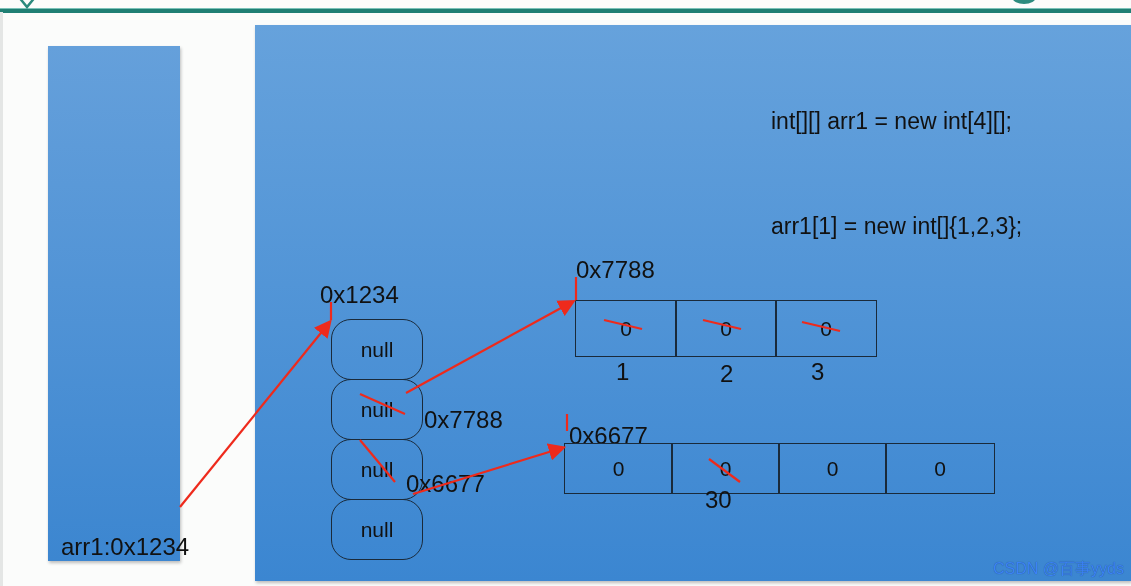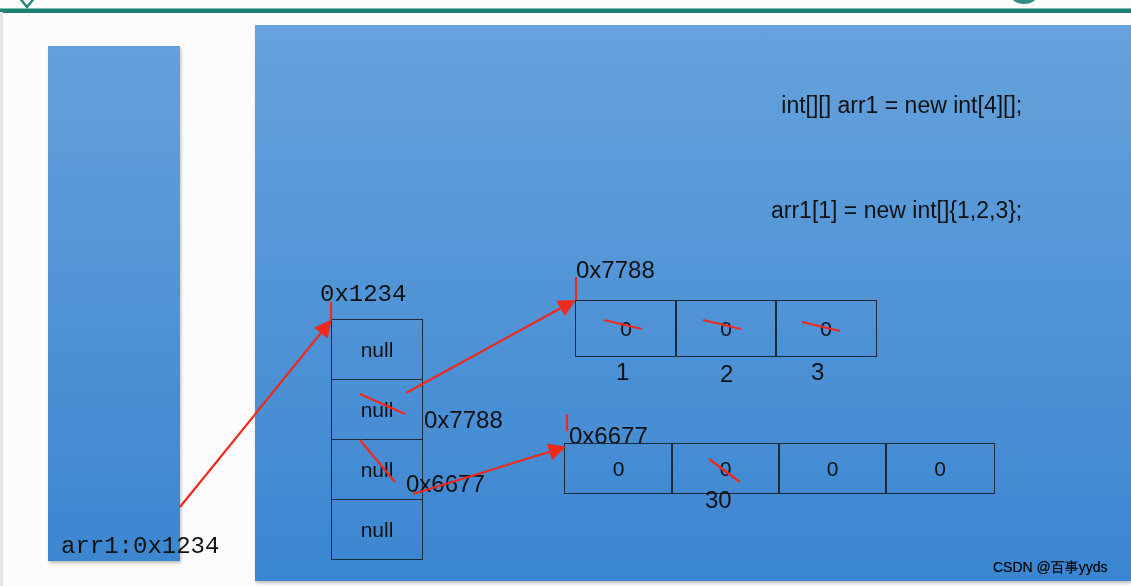--- a/index.html
+++ b/index.html
@@ -28,61 +28,61 @@
     position: absolute; left: 48px; top: 46px; width: 132px; height: 515px;
     background: linear-gradient(#65a0db, #3c86d0);
     box-shadow: 1px 2px 3px rgba(0,0,0,0.25);
   }
   .heap-panel {
     position: absolute; left: 255px; top: 25px; width: 876px; height: 556px;
     background: linear-gradient(#66a2dc, #3b86d1);
     box-shadow: 1px 2px 3px rgba(0,0,0,0.25);
   }
   .code {
-    position: absolute; left: 771px; top: 18px;
-    font-size: 23px; line-height: 35px; color: #111; white-space: pre; text-align: right;
+    position: absolute; left: 771px; top: 34px;
+    font-size: 23px; line-height: 35px; color: #111; white-space: pre;
   }
   .code div { height: 35px; }
   .label {
     position: absolute; font-size: 24px; color: #111; white-space: nowrap; margin-top: 16px;
   }
   .cell {
     position: absolute; border: 1.5px solid #1a2a3a; box-sizing: border-box;
     display: flex; align-items: center; justify-content: center;
     font-size: 21px; color: #111;
   }
-  .col-cell { width: 92px; height: 61px; font-size: 21px; }
+  .col-cell { width: 92px; height: 61px; font-size: 21px; border-radius: 20px; }
   .idx { position: absolute; font-size: 24px; color: #111; }
   .watermark {
-    position: absolute; left: 993px; top: 559px; font-size: 14px;
-    color: #000000; text-shadow: 0 0 1px rgba(0,0,0,0.4);
+    position: absolute; left: 993px; top: 559px; font-size: 16px;
+    color: #3b82f6; text-shadow: 0 0 1px rgba(0,0,0,0.4);
   }
   svg.overlay { position: absolute; left: 0; top: 0; pointer-events: none; }
 </style>
 </head>
 <body>
 
 <div class="topbar"></div>
 <svg class="top-glyph" viewBox="0 0 22 18">
   <polyline points="2,2 11,13 20,2" fill="none" stroke="#2a8a7d" stroke-width="2.5"></polyline>
 </svg>
 <div class="top-glyph-right"></div>
 <div class="left-border"></div>
 
 <div class="stack-panel"></div>
-<div class="label" style="left:61px; top:517px;font-family:Liberation Mono, monospace;">arr1:0x1234</div>
+<div class="label" style="left:61px; top:517px;">arr1:0x1234</div>
 
 <div class="heap-panel"></div>
 
 <div class="code">
   <div>int[][] arr1 = new int[4][];</div>
   <div>arr1[1] = new int[]{1,2,3};</div>
 </div>
 
-<div class="label" style="left:320px; top:265px;font-family:Liberation Mono, monospace;">0x1234</div>
+<div class="label" style="left:320px; top:265px;">0x1234</div>
 <div>
   <div class="cell col-cell" style="left:331px; top:319px;">
       <span>null</span>
     </div>
   <div class="cell col-cell" style="left:331px; top:379px;">
       <span>null</span>
     </div>
   <div class="cell col-cell" style="left:331px; top:439px;">
       <span>null</span>
     </div>

